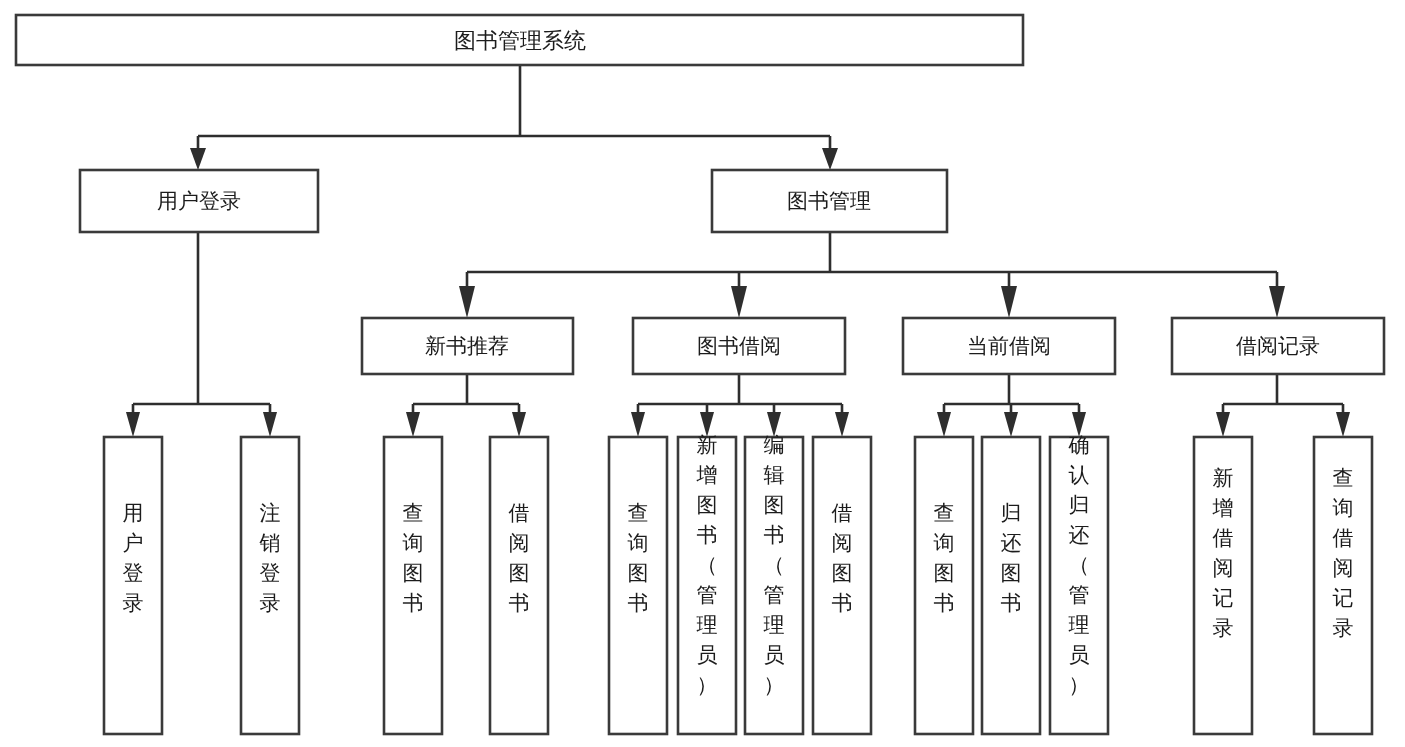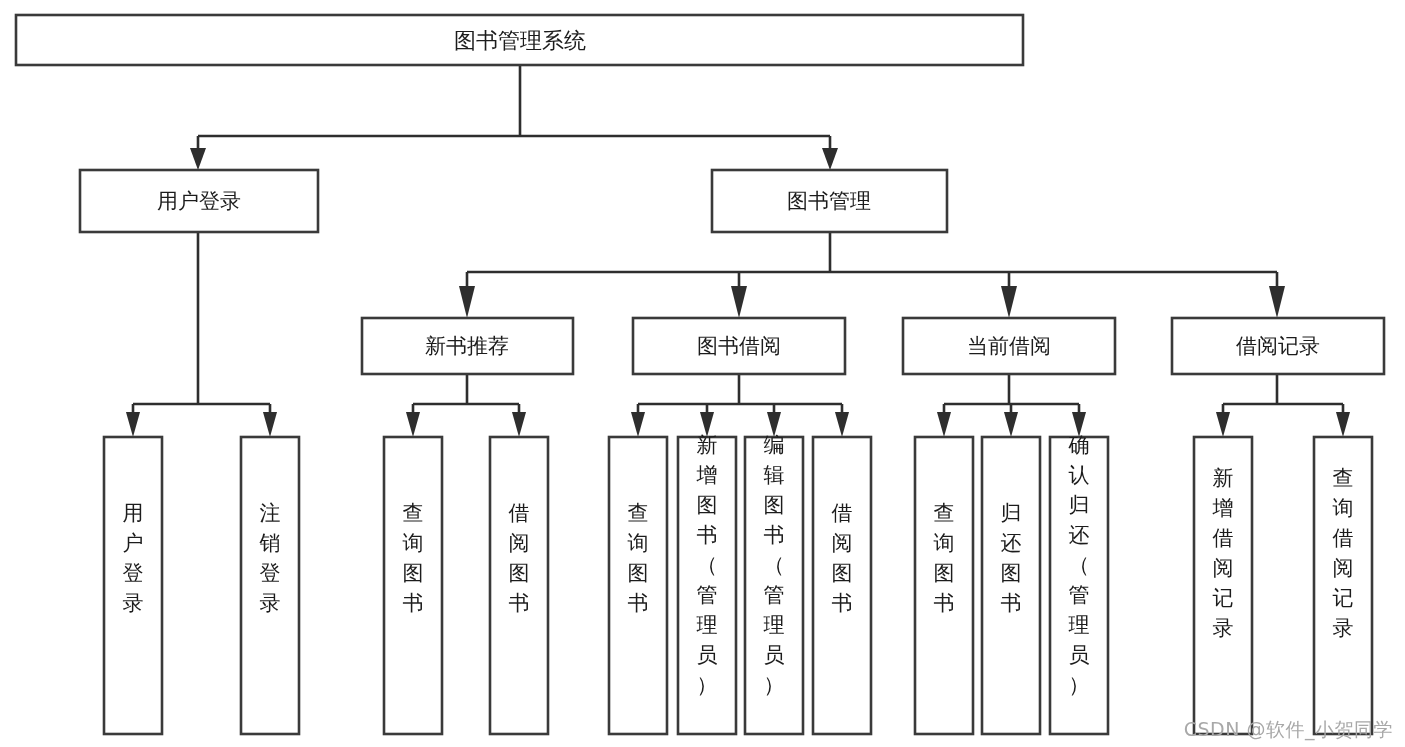--- a/index.html
+++ b/index.html
@@ -231,14 +231,13 @@
         <rect class="node-box" x="1194" y="437" width="58" height="297"></rect>
         <text class="leaf-label" x="1223" y="0"><tspan x="1223" y="485">新</tspan><tspan x="1223" y="515">增</tspan><tspan x="1223" y="545">借</tspan><tspan x="1223" y="575">阅</tspan><tspan x="1223" y="605">记</tspan><tspan x="1223" y="635">录</tspan></text>
       </g>
       <g>
         <rect class="node-box" x="1314" y="437" width="58" height="297"></rect>
         <text class="leaf-label" x="1343" y="0"><tspan x="1343" y="485">查</tspan><tspan x="1343" y="515">询</tspan><tspan x="1343" y="545">借</tspan><tspan x="1343" y="575">阅</tspan><tspan x="1343" y="605">记</tspan><tspan x="1343" y="635">录</tspan></text>
       </g>
     </g>
   </svg>
 
-  <div class="watermark">CSDN @软件_小贺同学</div>
 </div>
 
 </body></html>

